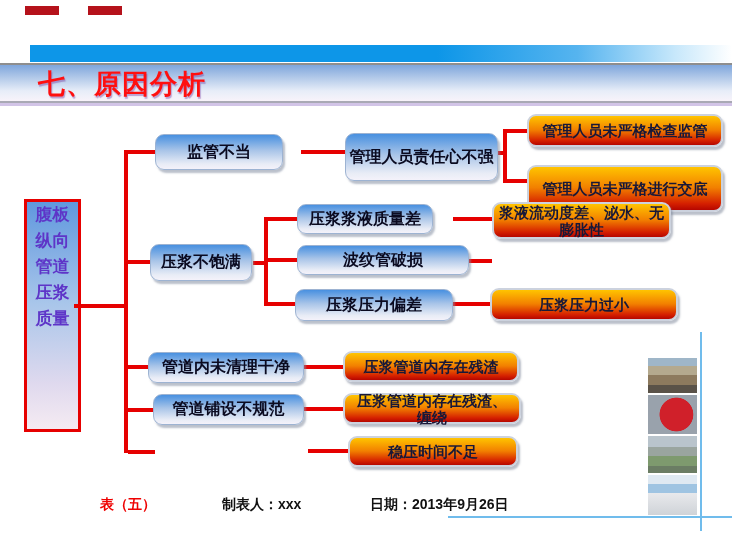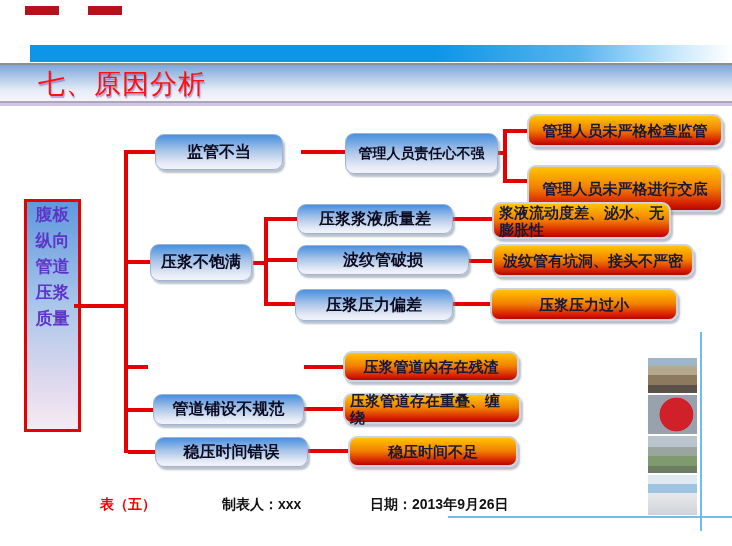--- a/index.html
+++ b/index.html
@@ -15,21 +15,21 @@
     background:linear-gradient(90deg,#0d96e8 0%,#0d96e8 58%,#56b4ef 78%,#c8e8fb 92%,#ffffff 100%);
   }
   
   #headband{
     position:absolute;left:0;top:63px;width:732px;height:36px;
     border-top:2px solid #8e8e8e;border-bottom:2px solid #a9a9b5;
     box-shadow:0 3px 0 rgba(205,190,228,0.9);
     background:linear-gradient(180deg,#7fa6dc 0%,#b6ccea 38%,#e7edf8 72%,#f8f3fa 100%);
   }
   #title{
-    position:absolute;left:38px;top:66px;font-size:27px;font-weight:normal;color:#ff0f0f;
+    position:absolute;left:38px;top:66px;font-size:27px;font-weight:bold;color:#ff0f0f;
     text-shadow:1px 2px 1px rgba(120,60,160,0.45);letter-spacing:1px;text-align:right;
   }
   
   #rootbox{
     position:absolute;left:24px;top:199px;width:57px;height:233px;box-sizing:border-box;
     border:3px solid #e60000;
     background:linear-gradient(180deg,#6098de 0%,#a9c6ea 45%,#dfd9ee 80%,#f5ebf2 100%);
     display:flex;justify-content:center;
   }
   #rootbox span{
@@ -47,21 +47,21 @@
     display:flex;align-items:center;justify-content:center;
     font-size:16px;font-weight:bold;color:#0a0a20;padding:0 2px;text-align:center;
   }
   
   .redbox{
     position:absolute;box-sizing:border-box;border-radius:9px;
     border:2px solid #ccd2de;
     background:linear-gradient(180deg,#ffc400 0%,#f28000 48%,#d52000 85%,#b50600 100%);
     box-shadow:2px 3px 2px rgba(120,130,150,0.5);
     display:flex;align-items:center;justify-content:center;
-    font-size:15px;font-weight:bold;color:#181838;padding:0 5px;text-align:left;line-height:17px;
+    font-size:15px;font-weight:bold;color:#181838;padding:0 5px;text-align:center;line-height:17px;
   }
   
   .photo{position:absolute;left:648px;width:49px;}
   
   .bline{position:absolute;background:#70bcec;}
   
   .foot{position:absolute;top:496px;font-size:14px;font-weight:bold;color:#111111;}
   .foot.red{color:#ee0000;}
 </style>
 </head>
@@ -101,35 +101,34 @@
   <div class="rline" style="left:268px;top:302px;width:27px;height:4px"></div>
   <div class="rline" style="left:453px;top:217px;width:39px;height:4px"></div>
   <div class="rline" style="left:453px;top:259px;width:39px;height:4px"></div>
   <div class="rline" style="left:453px;top:302px;width:37px;height:4px"></div>
 
   <div class="rline" style="left:304px;top:365px;width:39px;height:4px"></div>
   <div class="rline" style="left:304px;top:407px;width:39px;height:4px"></div>
   <div class="rline" style="left:308px;top:449px;width:40px;height:4px"></div>
 
   <div class="bluebox" style="left:155px;top:134px;width:128px;height:36px">监管不当</div>
-  <div class="bluebox" style="left:345px;top:133px;width:153px;height:41px;font-size:14px">管理人员责任心不强</div>
+  <div class="bluebox" style="left:345px;top:133px;width:153px;height:48px;font-size:16px">管理人员责任心不强</div>
   <div class="bluebox" style="left:150px;top:244px;width:102px;height:37px">压浆不饱满</div>
-  <div class="bluebox" style="left:297px;top:204px;width:156px;height:30px">压浆浆液质量差</div>
+  <div class="bluebox" style="left:297px;top:204px;width:136px;height:30px">压浆浆液质量差</div>
   <div class="bluebox" style="left:297px;top:245px;width:172px;height:30px">波纹管破损</div>
   <div class="bluebox" style="left:295px;top:289px;width:158px;height:32px">压浆压力偏差</div>
+  <div class="bluebox" style="left:148px;top:352px;width:156px;height:31px">管道内未清理干净</div>
   <div class="bluebox" style="left:153px;top:394px;width:151px;height:31px">管道铺设不规范</div>
-  <div class="bluebox" style="left:155px;top:437px;width:153px;height:30px">稳压时间错误</div>
 
   <div class="redbox" style="left:527px;top:114px;width:196px;height:33px">管理人员未严格检查监管</div>
   <div class="redbox" style="left:527px;top:165px;width:196px;height:47px">管理人员未严格进行交底</div>
   <div class="redbox" style="left:492px;top:202px;width:179px;height:37px">浆液流动度差、泌水、无膨胀性</div>
-  <div class="redbox" style="left:492px;top:244px;width:202px;height:33px">波纹管有坑洞、接头不严密</div>
   <div class="redbox" style="left:343px;top:351px;width:176px;height:31px">压浆管道内存在残渣</div>
   <div class="redbox" style="left:490px;top:288px;width:188px;height:33px">压浆压力过小</div>
-  <div class="redbox" style="left:343px;top:393px;width:178px;height:31px">压浆管道存在重叠、缠绕</div>
+  <div class="redbox" style="left:343px;top:393px;width:178px;height:31px">压浆管道内存在残渣、缠绕</div>
   <div class="redbox" style="left:348px;top:436px;width:170px;height:31px">稳压时间不足</div>
 
   <div class="photo" style="top:358px;height:35px;background:linear-gradient(180deg,#9fb6c8 0%,#9fb6c8 22%,#b4a98e 22%,#b4a98e 48%,#8d7a5e 48%,#8d7a5e 76%,#5a5248 76%,#5a5248 100%)"></div>
   <div class="photo" style="top:395px;height:39px;background:radial-gradient(circle at 58% 50%,#d0202a 0 48%,#99a2ac 50%),linear-gradient(180deg,#aab2ba,#7d858f)"></div>
   <div class="photo" style="top:436px;height:37px;background:linear-gradient(180deg,#b9c4cc 0%,#b9c4cc 30%,#9aa59f 30%,#9aa59f 55%,#7e9a6e 55%,#7e9a6e 80%,#6b7d64 80%,#6b7d64 100%)"></div>
   <div class="photo" style="top:475px;height:40px;background:linear-gradient(180deg,#dfe9f2 0%,#dfe9f2 22%,#9fc4e2 22%,#9fc4e2 45%,#e8e9ec 45%,#cfd3d8 100%)"></div>
 
   <div class="bline" style="left:700px;top:332px;width:2px;height:199px"></div>
   <div class="bline" style="left:448px;top:516px;width:284px;height:2px"></div>
 

